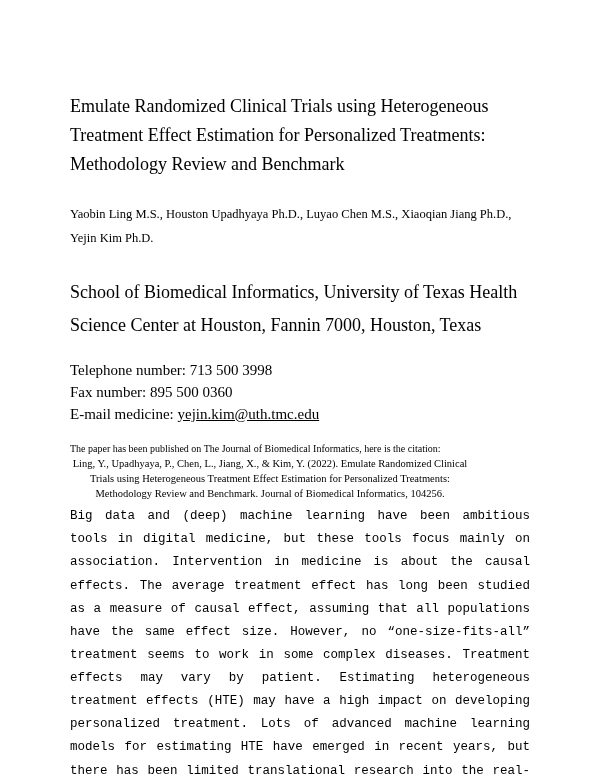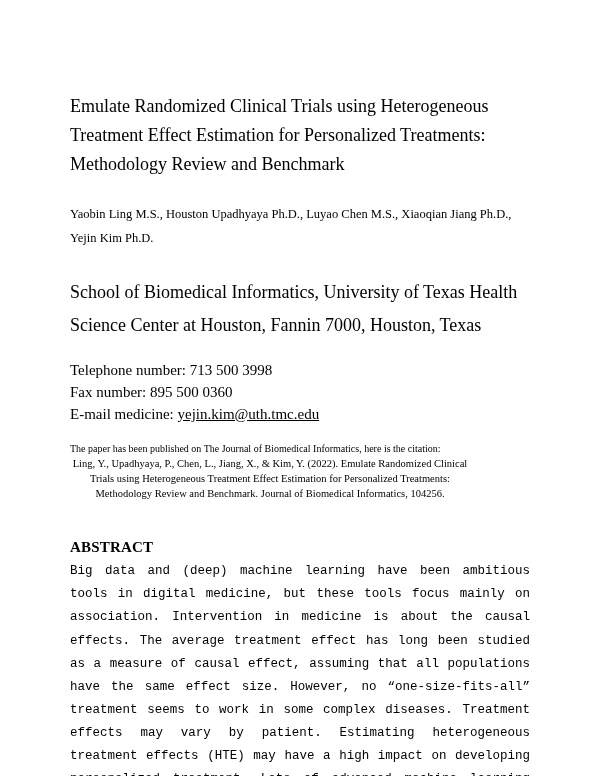--- a/index.html
+++ b/index.html
@@ -85,17 +85,16 @@
     <span class="contact-line">Fax number: 895 500 0360</span>
     <span class="contact-line">
       <span>E-mail medicine: </span><a class="email-link">yejin.kim@uth.tmc.edu</a>
     </span>
   </div>
 
   <p class="published-note">The paper has been published on The Journal of Biomedical Informatics, here is the citation:</p>
 
   <p class="citation">Ling, Y., Upadhyaya, P., Chen, L., Jiang, X., &amp; Kim, Y. (2022). Emulate Randomized Clinical Trials using Heterogeneous Treatment Effect Estimation for Personalized Treatments: Methodology Review and Benchmark. Journal of Biomedical Informatics, 104256.</p>
 
-  <h2 class="abstract-heading">ABSTRACT</h2>
 
   <p class="abstract-text">Big data and (deep) machine learning have been ambitious tools in digital medicine, but these tools focus mainly on association. Intervention in medicine is about the causal effects. The average treatment effect has long been studied as a measure of causal effect, assuming that all populations have the same effect size. However, no “one-size-fits-all” treatment seems to work in some complex diseases. Treatment effects may vary by patient. Estimating heterogeneous treatment effects (HTE) may have a high impact on developing personalized treatment. Lots of advanced machine learning models for estimating HTE have emerged in recent years, but there has been limited translational research into the real-world healthcare domain. To fill the gap, we reviewed and compared eleven recent HTE estimation methodologies, including meta-learner,</p>
 
 </div>
 
 </body></html>

